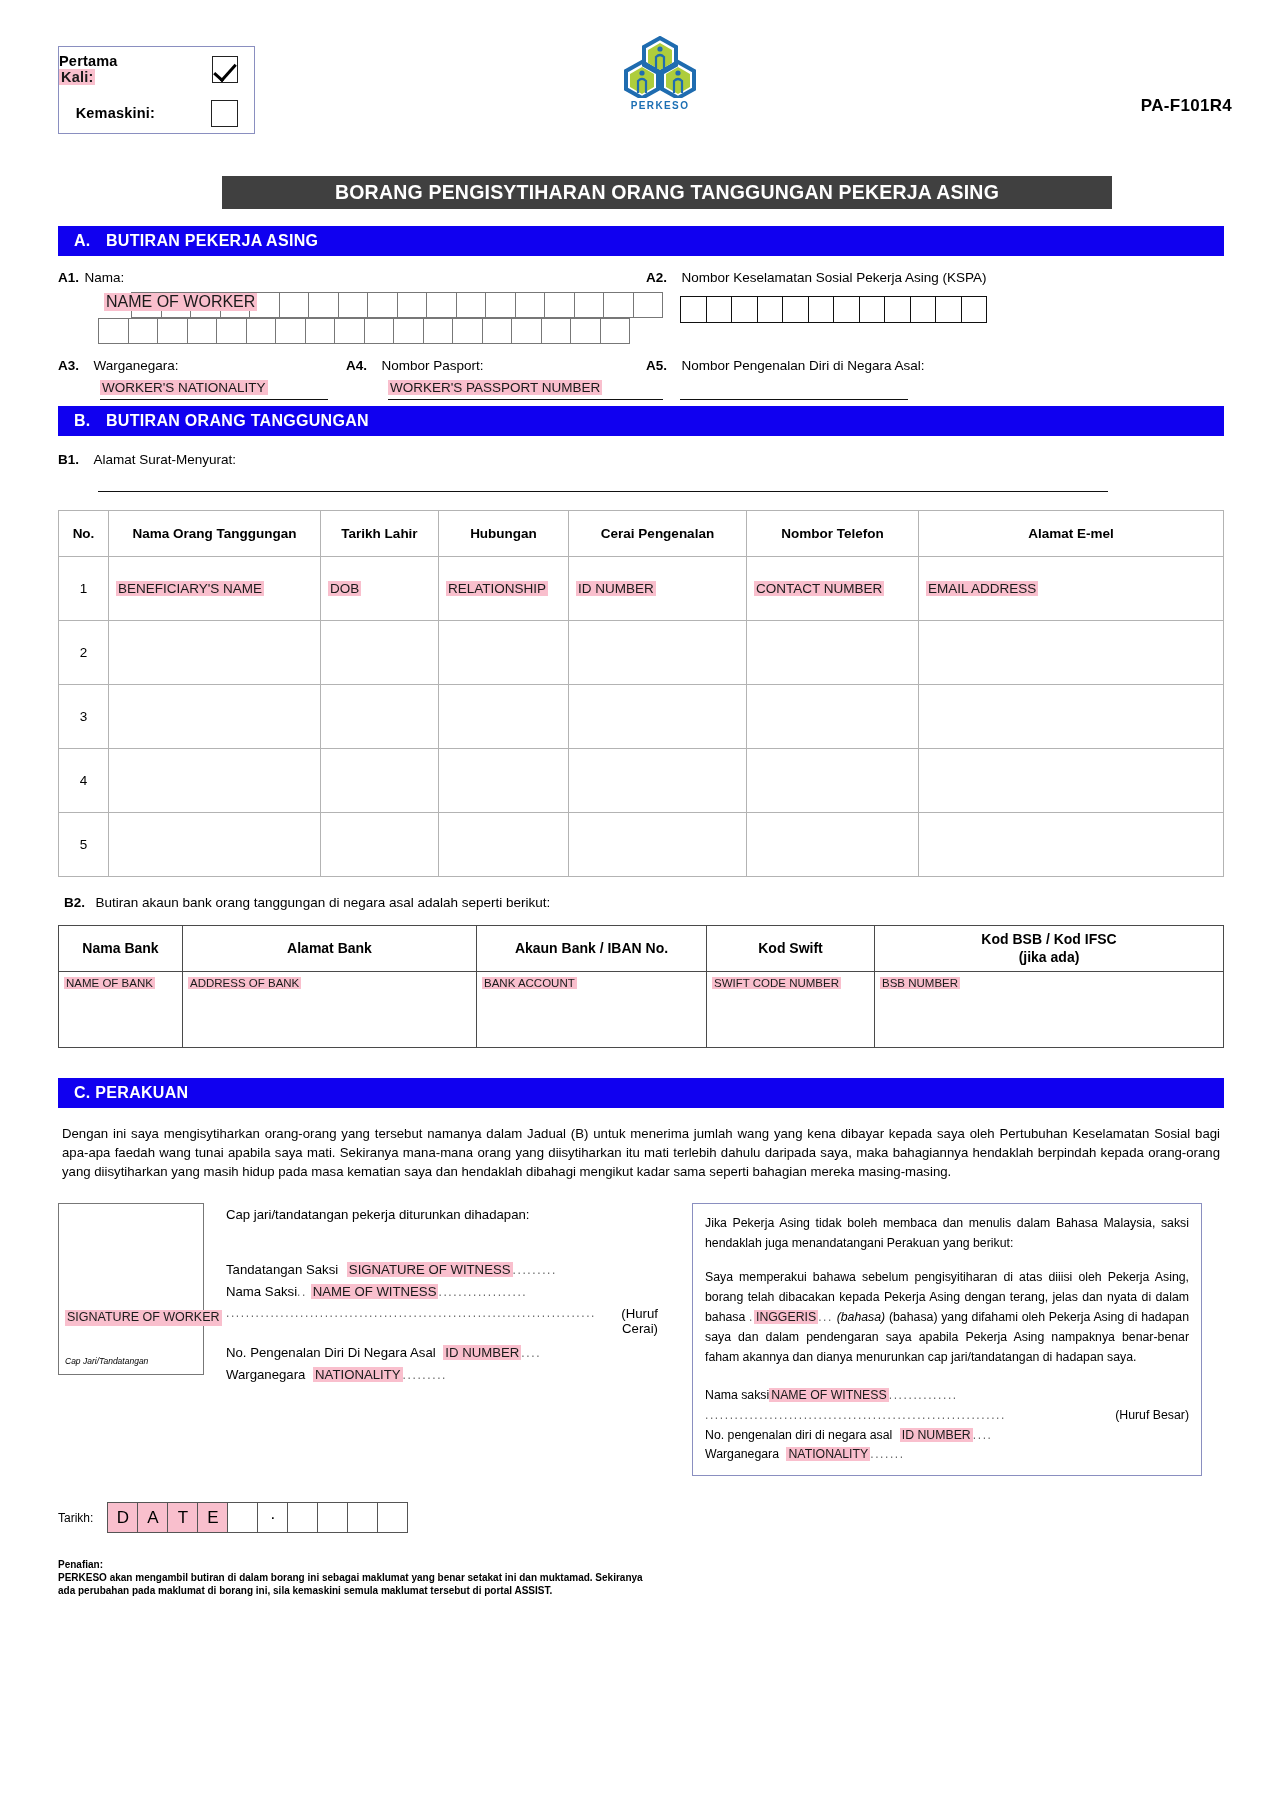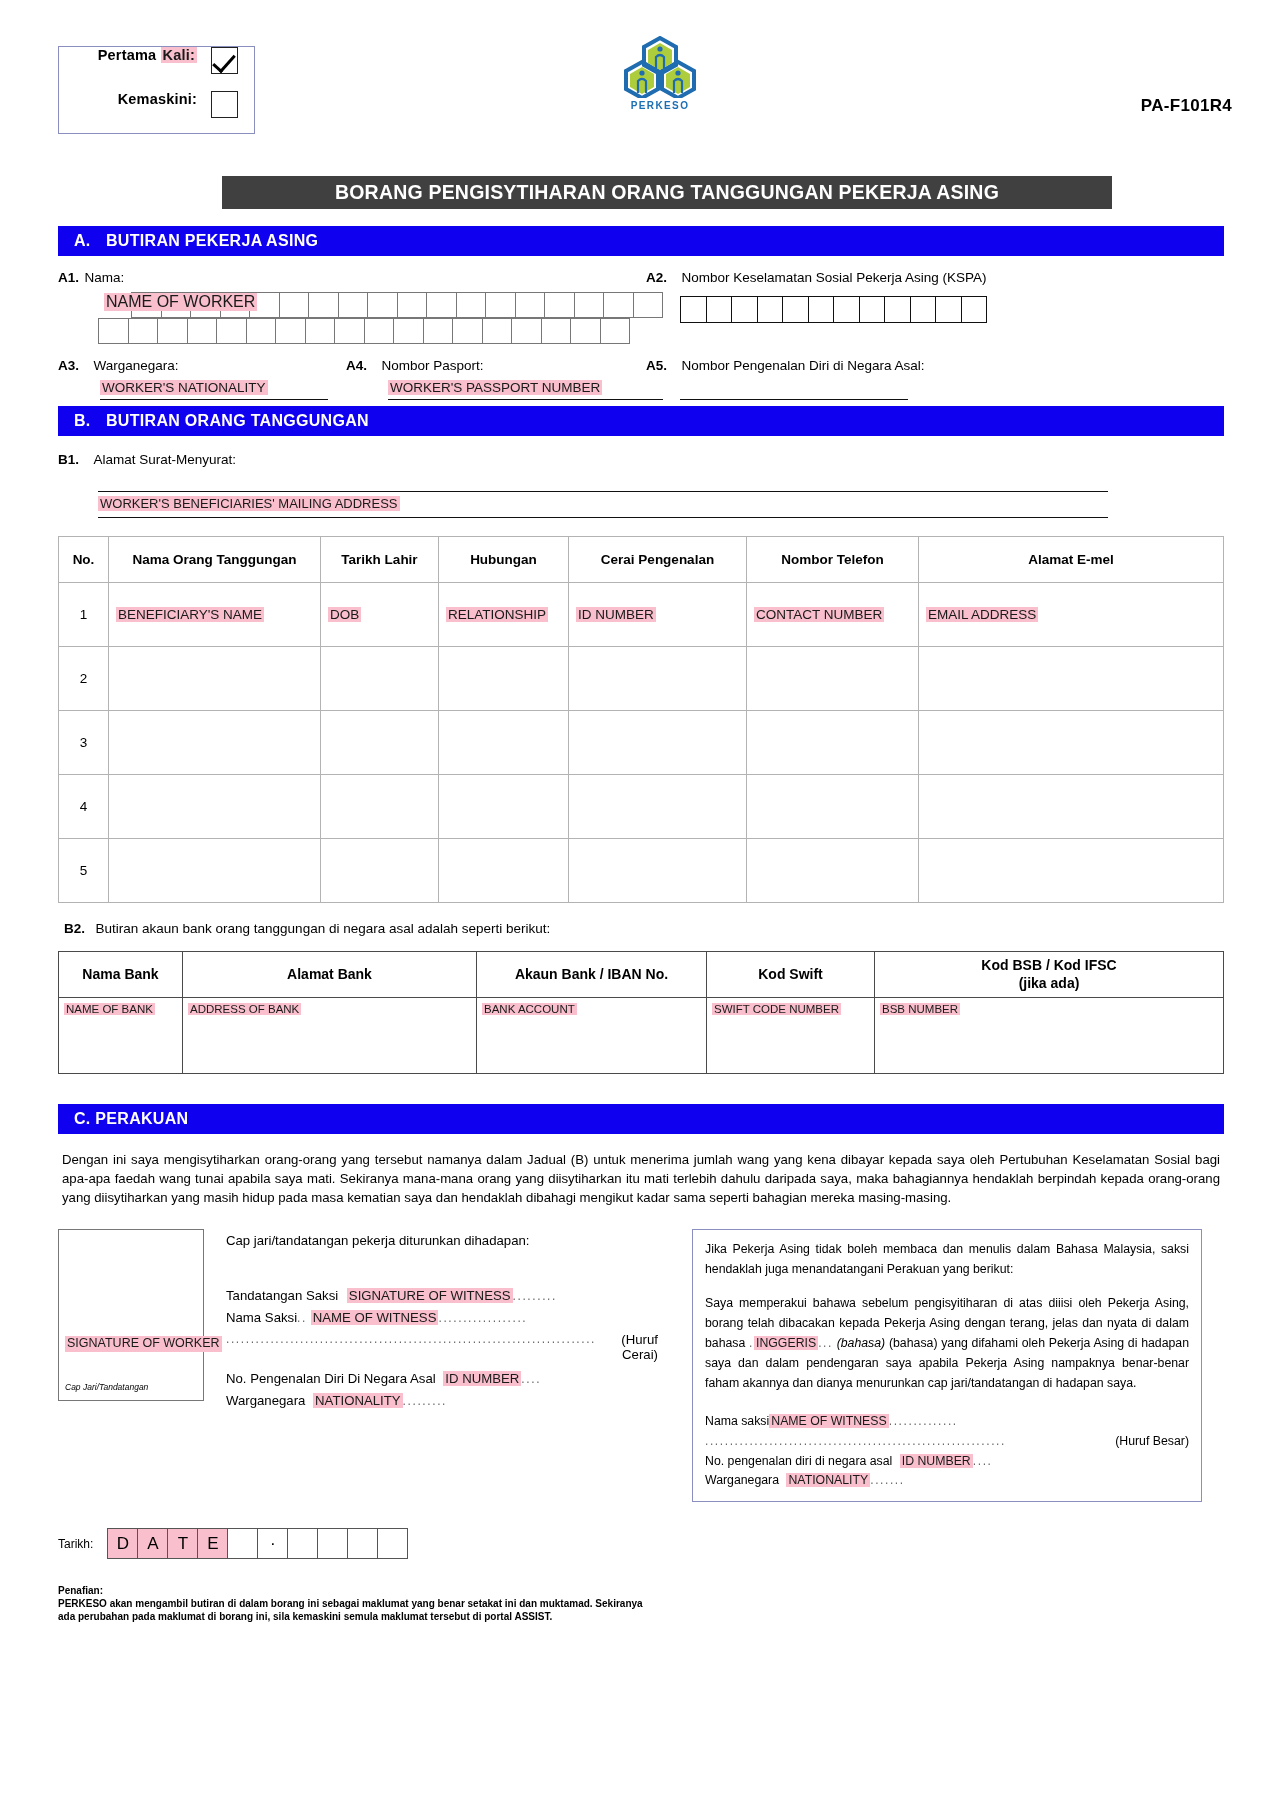--- a/index.html
+++ b/index.html
@@ -23,21 +23,21 @@
   }
 
   
   .topbar { position:absolute; left:0; top:0; width:1280px; height:140px; }
   .checkbox-panel {
     position:absolute; left:58px; top:46px;
     width:197px; height:88px;
     border:1px solid #8a8fc0;
     background:#fff;
   }
-  .cb-row { display:flex; align-items:flex-start; justify-content:flex-end; height:44px; padding-right:16px; }
+  .cb-row { display:flex; align-items:center; justify-content:flex-end; height:44px; padding-right:16px;gap:42px; }
   .cb-label { font-size:14.5px; font-weight:bold; letter-spacing:0.2px; margin-right:14px; }
   .cb-box {
     width:27px; height:27px; border:1.3px solid #222; background:#fff;
     position:relative;
   }
   .cb-check::after {
     content:"";
     position:absolute; left:6px; top:2px;
     width:9px; height:19px;
     border:solid #000; border-width:0 3px 3px 0;
@@ -308,23 +308,20 @@
     </div>
 
     <div style="height:14px;"></div>
 
     <div style="padding-left:0;">
       <div>
         <span class="lbl-b">B1.</span>
         <span class="lbl" style="margin-left:10px;">Alamat Surat-Menyurat:</span>
       </div>
       <div style="margin-left:40px; margin-top:16px; border-bottom:1.4px solid #111; width:1010px; height:8px;"></div>
-      <div style="margin-left:40px; border-bottom:1.4px solid #111; width:1010px; height:26px; padding-top:2px;">
-        <span class="hl" style="font-size:13px;">WORKER'S BENEFICIARIES' MAILING ADDRESS</span>
-      </div>
     </div>
 
     <div style="height:18px;"></div>
 
     <table class="tbl">
       <thead>
         <tr>
           <th style="width:50px;">No.</th>
           <th style="width:212px;">Nama Orang Tanggungan</th>
           <th style="width:118px;">Tarikh Lahir</th>

